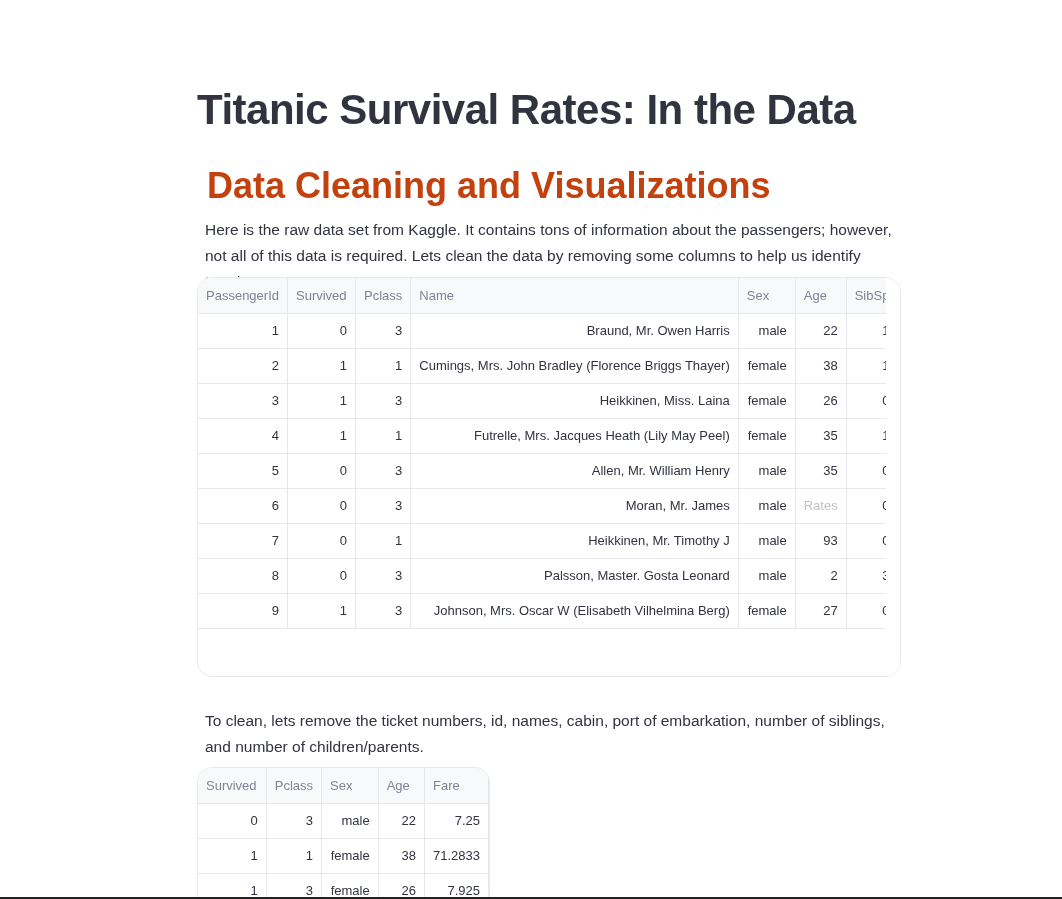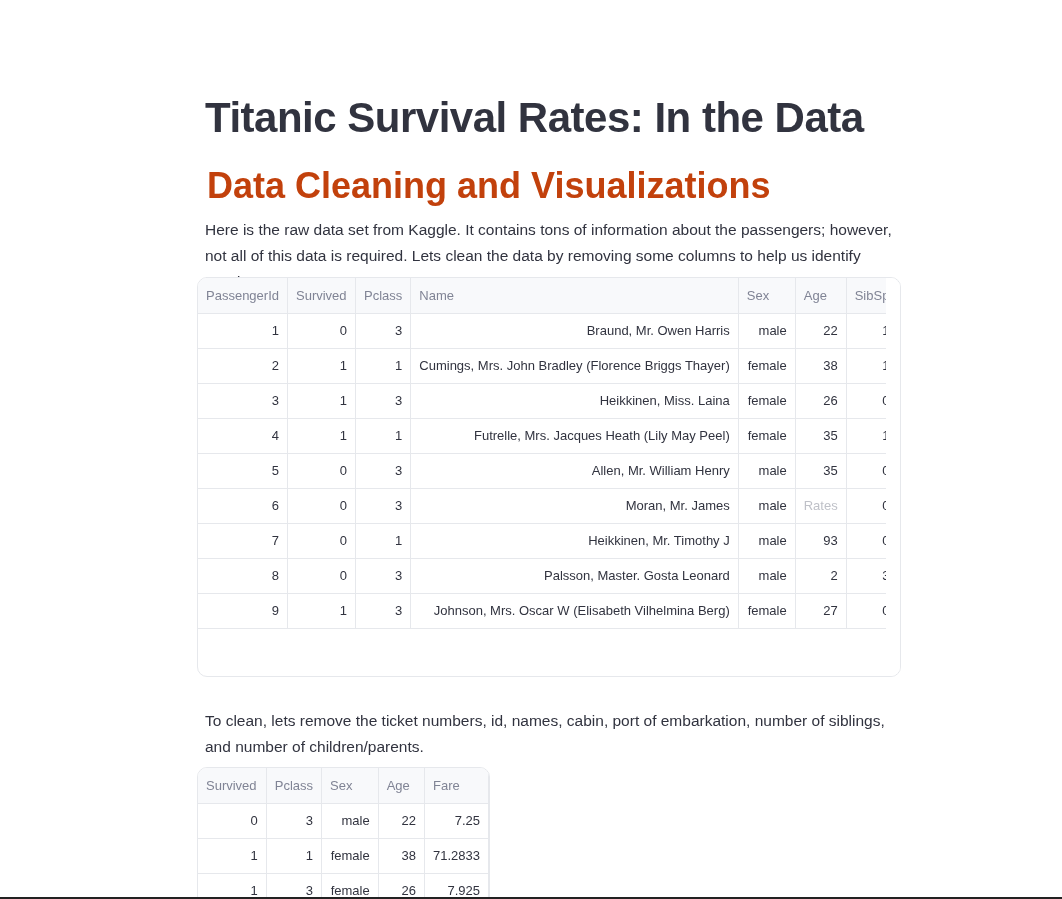--- a/index.html
+++ b/index.html
@@ -20,21 +20,21 @@
     .main {
       position: absolute;
       left: 197px;
       top: 0;
       width: 704px;
     }
     h1.title {
       position: absolute;
       top: 84px;
       left: 0;
-      margin: 8px;
+      margin: 0;
       font-size: 42px;
       font-weight: 700;
       letter-spacing: -0.5px;
       color: #31333f;
       white-space: nowrap;
       line-height: 52px;
     }
     h2.subtitle {
       position: absolute;
       top: 158px;
@@ -55,21 +55,21 @@
       color: #31333f;
       width: 704px;
     }
     .p1 { top: 209px; }
     .p2 { top: 700px; }
 
     .table-wrap {
       position: absolute;
       left: 0;
       border: 1px solid #e6e8ec;
-      border-radius: 10px;
+      border-radius: 15px;
       overflow: hidden;
       background: #fff;
     }
     .t1 { top: 277px; width: 702px; height: 398px; }
     .t2 { top: 767px; width: 291px; height: 140px; }
 
     table.df {
       border-collapse: collapse;
       font-size: 13px;
       color: #31333f;

